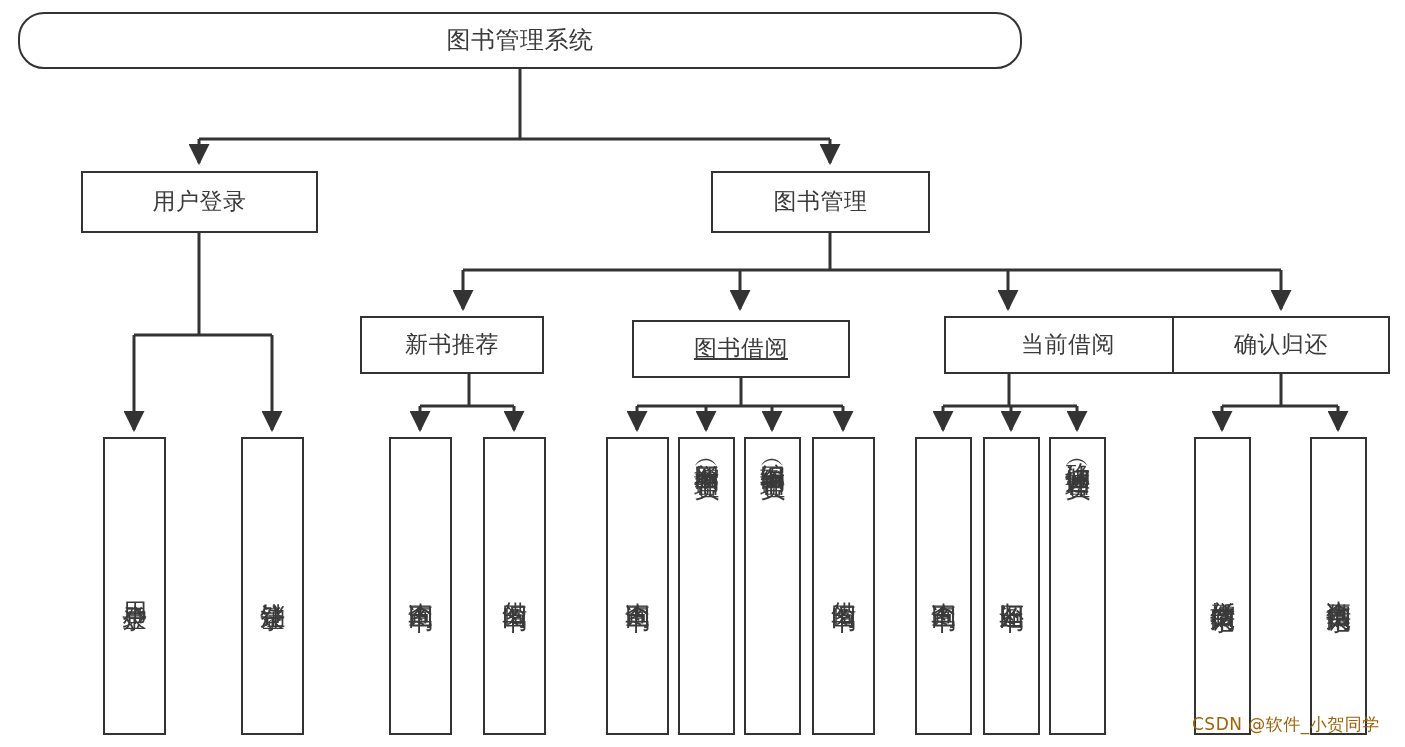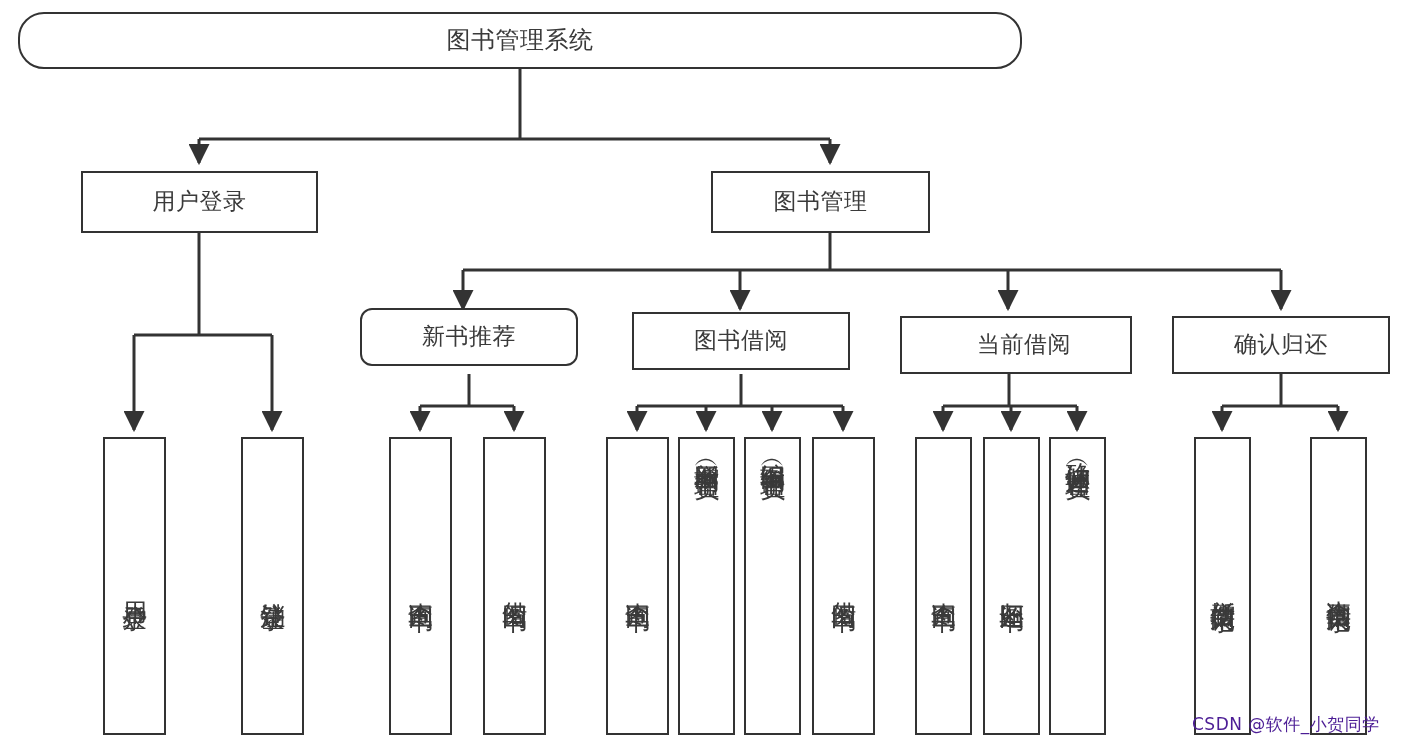--- a/index.html
+++ b/index.html
@@ -64,21 +64,21 @@
     letter-spacing: 2px;
     white-space: nowrap;
   }
   .node.v.center {
     align-items: center;
     padding-top: 0;
   }
   .watermark {
     position: absolute;
     font-size: 17px;
-    color: #4c1d95;
+    color: #a16207;
     white-space: nowrap;
     z-index: 5;
     letter-spacing: 0.5px;
     text-align: center;
   }
 </style>
 </head>
 <body>
 
 <div id="canvas">
@@ -137,27 +137,27 @@
     <span class="label">图书管理系统</span>
   </div>
 
   <div class="node h" style="left:81px; top:171px; width:237px; height:62px;">
     <span class="label">用户登录</span>
   </div>
   <div class="node h" style="left:711px; top:171px; width:219px; height:62px;">
     <span class="label">图书管理</span>
   </div>
 
-  <div class="node h" style="left:360px; top:308px; width:218px; height:58px;border-radius:12px;">
+  <div class="node h" style="left:360px; top:316px; width:184px; height:58px;">
     <span class="label">新书推荐</span>
   </div>
-  <div class="node h" style="left:632px; top:312px; width:218px; height:58px;">
+  <div class="node h" style="left:632px; top:320px; width:218px; height:58px;text-decoration:underline;">
     <span class="label">图书借阅</span>
   </div>
-  <div class="node h" style="left:900px; top:316px; width:232px; height:58px;padding-left:16px;">
+  <div class="node h" style="left:944px; top:316px; width:232px; height:58px;padding-left:16px;">
     <span class="label">当前借阅</span>
   </div>
   <div class="node h" style="left:1172px; top:316px; width:218px; height:58px;">
     <span class="label">确认归还</span>
   </div>
 
   <div class="node v center" style="left:103px; top:437px; width:63px; height:298px;">
     <span class="label">用户登录</span>
   </div>
   <div class="node v center" style="left:241px; top:437px; width:63px; height:298px;">

